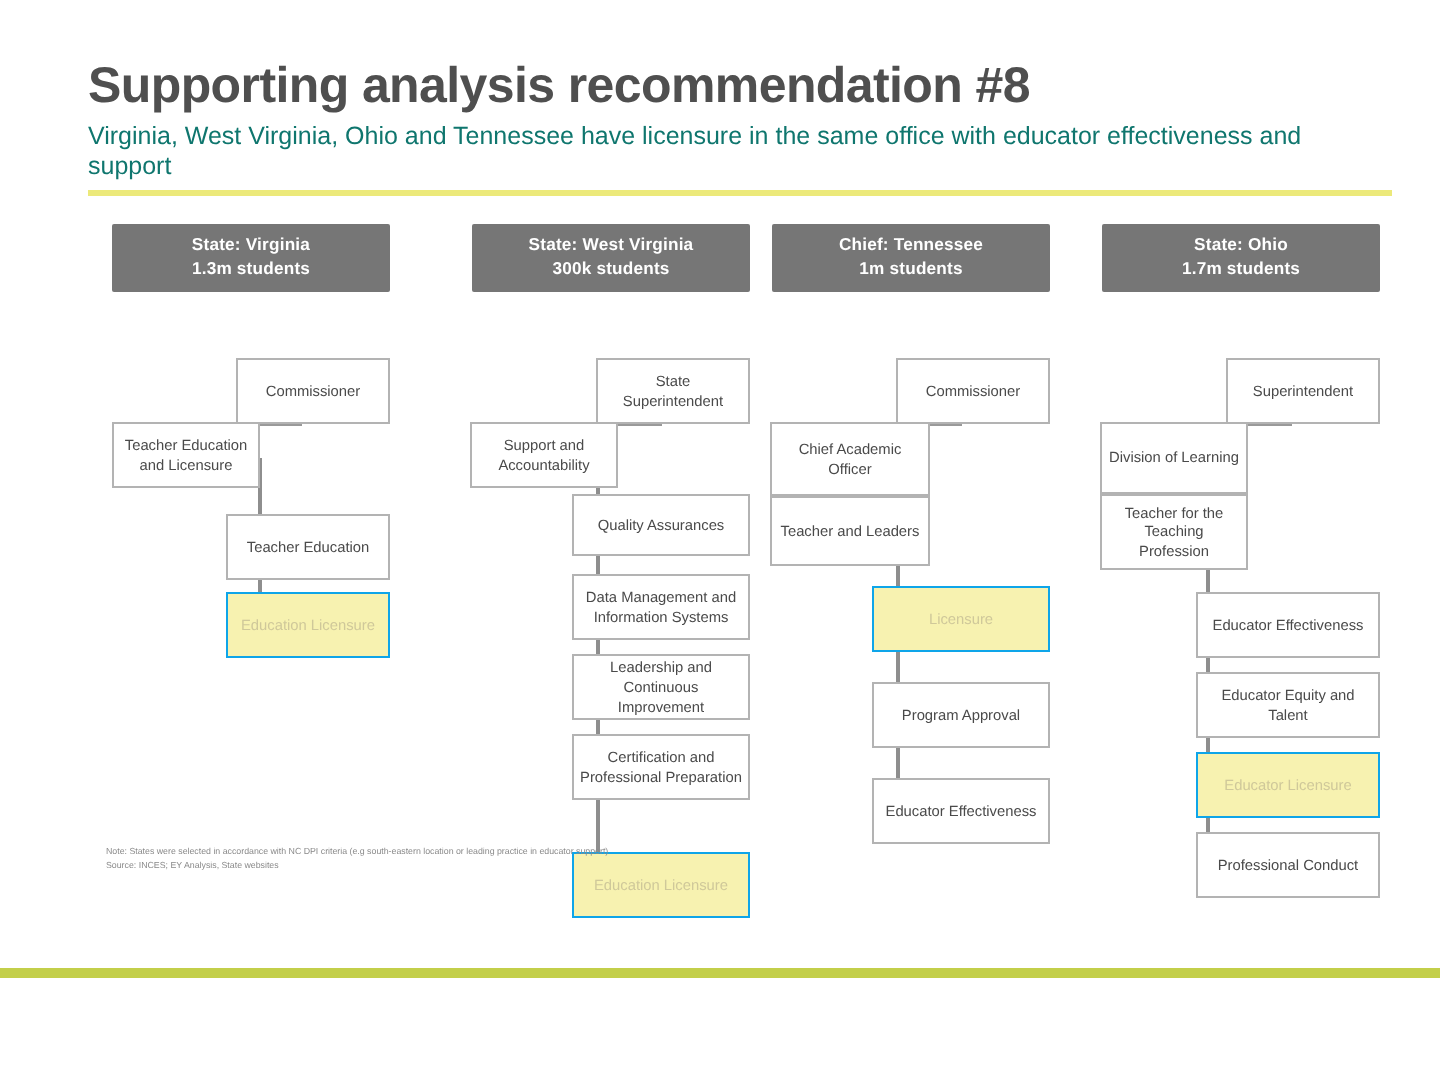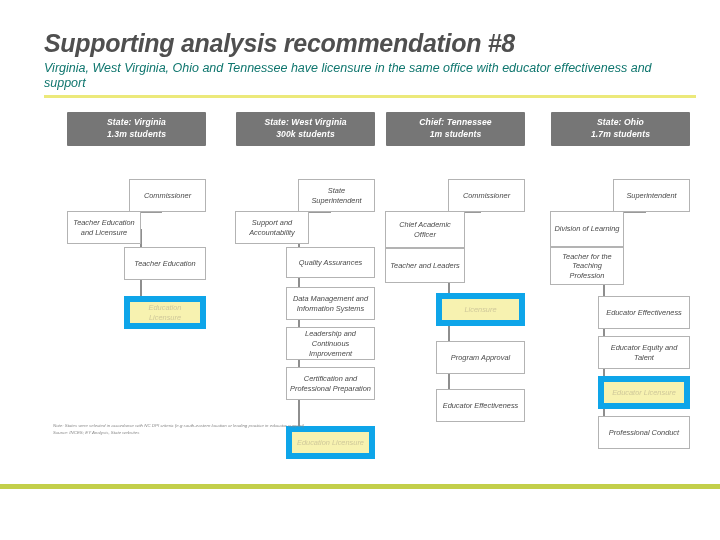--- a/index.html
+++ b/index.html
@@ -2,21 +2,21 @@
 <html><head>
 <meta charset="utf-8">
 <style>
   html,body{margin:0;padding:0;}
   body{
     width:720px;height:540px;background:#ffffff;
     font-family:"Liberation Sans","DejaVu Sans",sans-serif;
     overflow:hidden;position:relative;
   }
   
-  #slide{position:absolute;left:0;top:0;width:720px;height:360px;background:#ffffff;font-style:italic;}
+  #slide{position:absolute;left:0;top:0;width:720px;height:360px;background:#ffffff;}
 
   
   #title-block{position:absolute;left:44px;top:30px;width:650px;}
   #slide-title{
     font-size:25px;font-weight:bold;color:#4f4f4f;letter-spacing:-0.3px;
     line-height:1.08;margin:0;white-space:nowrap;
   }
   #slide-subtitle{
     font-size:12.5px;color:#0f766e;line-height:1.18;margin:4px 0 0 0;
     max-width:652px;
@@ -34,21 +34,21 @@
   }
   .chart{position:relative;margin-top:11px;height:310px;}
 
   
   .node{
     position:absolute;box-sizing:border-box;
     background:#ffffff;border:1px solid #b3b3b3;
     display:flex;align-items:center;justify-content:center;text-align:center;
     font-size:7.4px;color:#4a4a4a;line-height:1.3;padding:1px 3px;
   }
-  .node.hl{background:#f7f2b0;border:6px solid #0ea5e9;color:#cfc89a;}
+  .node.hl{background:#f7f2b0;border:1px solid #0ea5e9;color:#cfc89a;}
 
   
   .ln{position:absolute;background:#9a9a9a;}
   .ln.v{width:1.4px;}
   .ln.h{height:1.4px;}
   .ln.trunk{width:2px;background:#8e8e8e;}
 
   
   #note{
     position:absolute;left:53px;top:423px;width:420px;
@@ -66,36 +66,36 @@
 <body>
 
 <div id="slide">
 
   <div id="title-block">
     <div id="slide-title">Supporting analysis recommendation #8</div>
     <div id="slide-subtitle">Virginia, West Virginia, Ohio and Tennessee have licensure in the same office with educator effectiveness and support</div>
   </div>
   <div id="title-rule"></div>
 
-  <div class="col" style="left:56px;margin-left:11px;">
+  <div class="col" style="left:56px;">
     <div class="col-head">
       <div>State: Virginia</div>
       <div>1.3m students</div>
     </div>
     <div class="chart">
 
       <div class="ln h" style="left:73px;top:54px;width:22px;"></div>
       <div class="ln v" style="left:93px;top:22px;height:33px;"></div>
       <div class="ln trunk v" style="left:73px;top:72px;height:84px;"></div>
       <div class="ln h" style="left:73px;top:106px;width:24px;"></div>
       <div class="ln h" style="left:73px;top:155px;width:24px;"></div>
 
       <div class="node" style="left:62px;top:22px;width:77px;height:33px;">Commissioner</div>
       <div class="node" style="left:0px;top:54px;width:74px;height:33px;">Teacher Education and Licensure</div>
-      <div class="node" style="left:57px;top:90px;width:82px;height:33px;">Teacher Education</div>
+      <div class="node" style="left:57px;top:100px;width:82px;height:33px;">Teacher Education</div>
       <div class="node hl" style="left:57px;top:139px;width:82px;height:33px;">Education Licensure</div>
     </div>
   </div>
 
   <div class="col" style="left:236px;">
     <div class="col-head">
       <div>State: West Virginia</div>
       <div>300k students</div>
     </div>
     <div class="chart">

